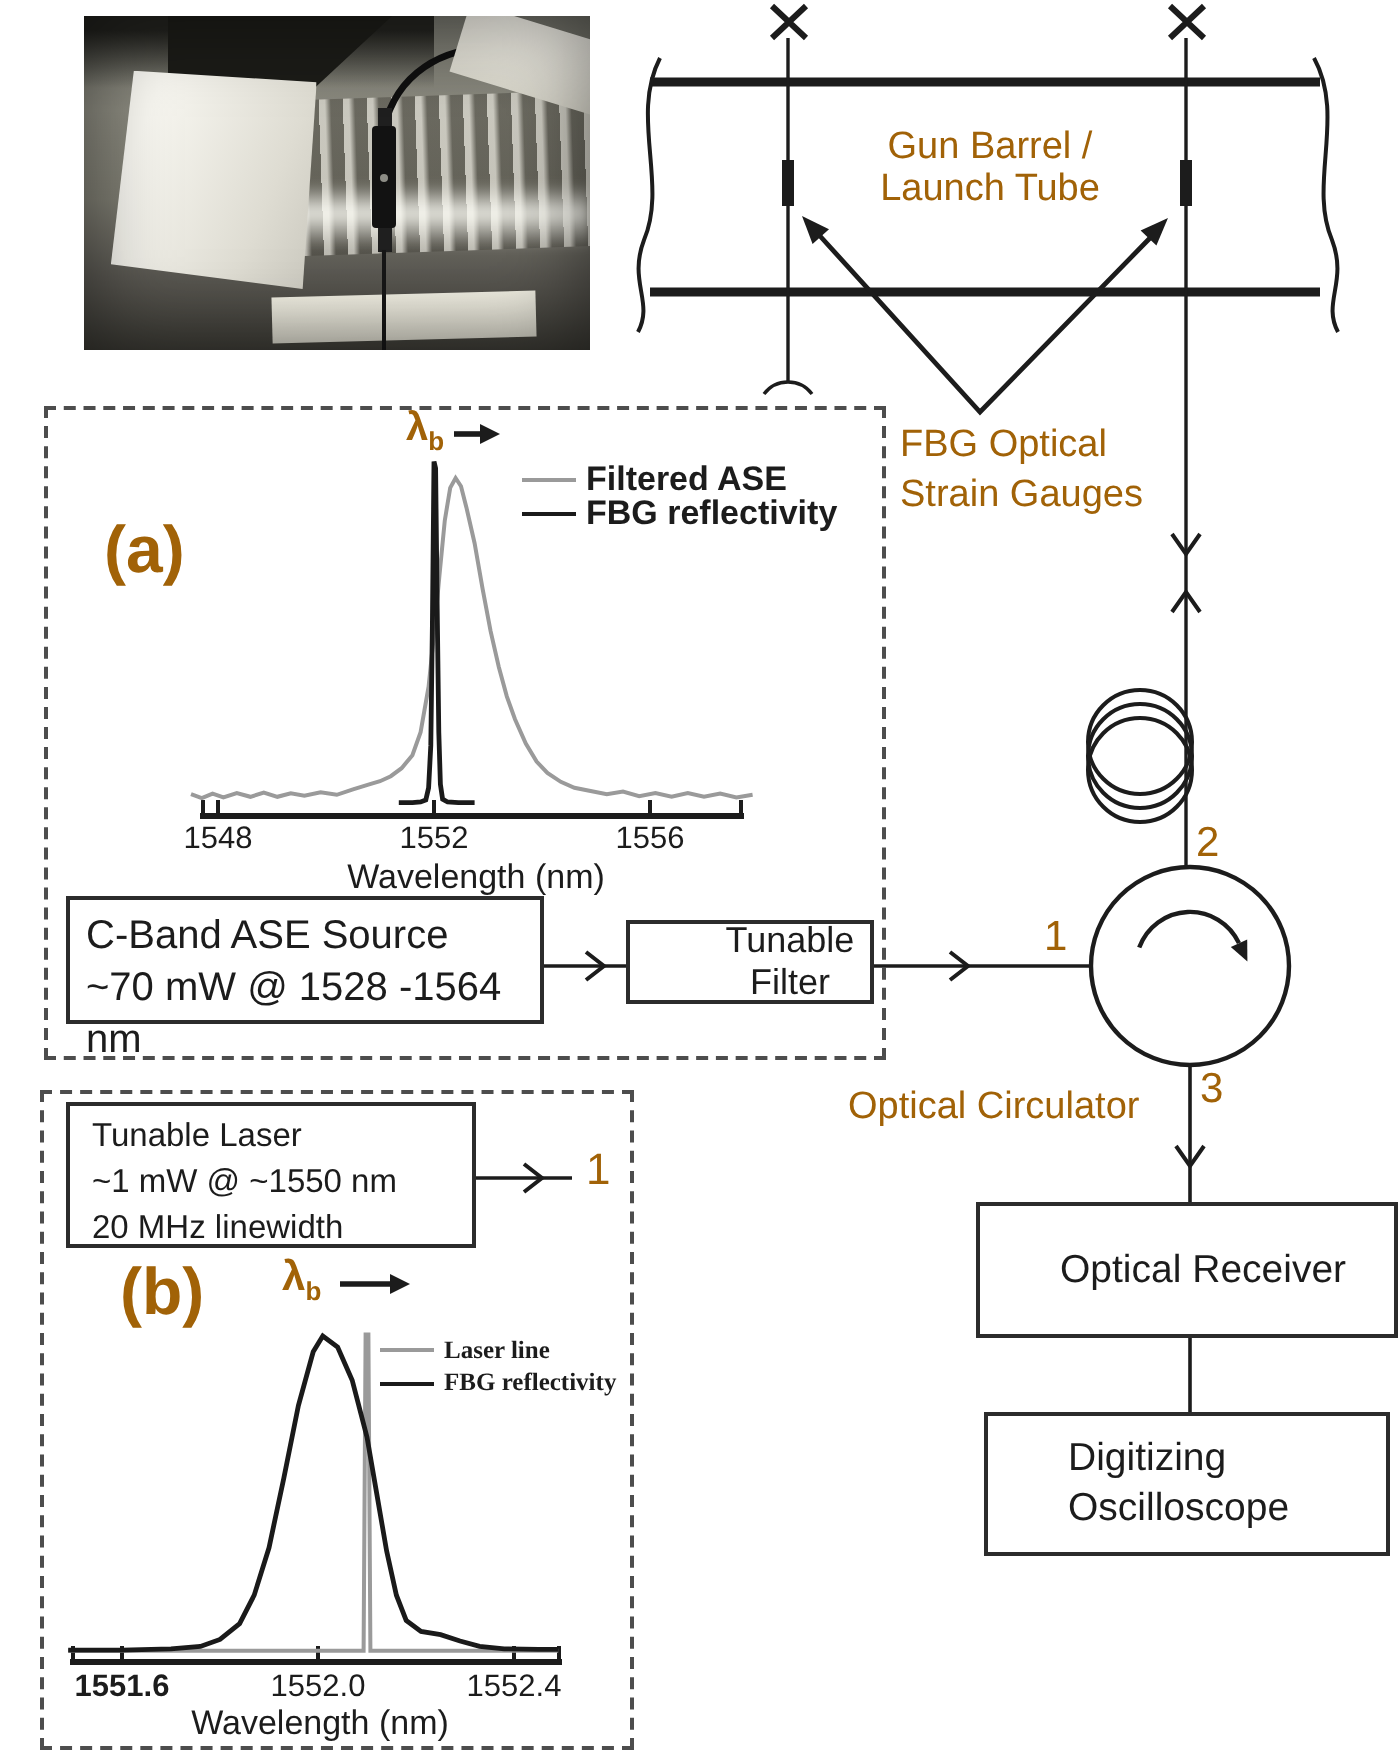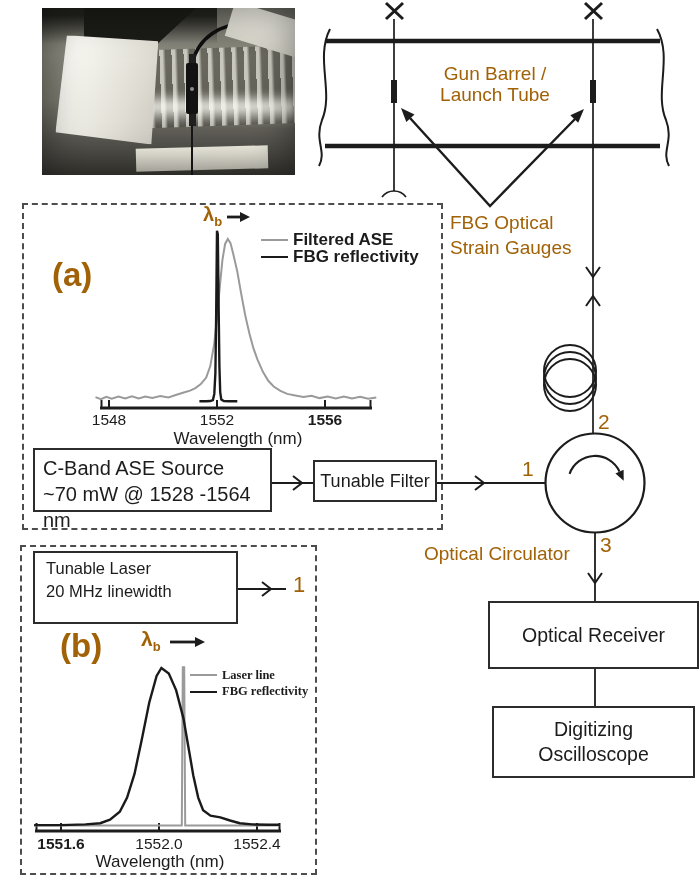--- a/index.html
+++ b/index.html
@@ -3,21 +3,21 @@
 <meta charset="utf-8">
 <style>
   html,body{margin:0;padding:0;background:#ffffff;}
   .canvas{position:relative;width:700px;height:878px;background:#fff;overflow:hidden;
           font-family:"Liberation Sans",sans-serif;color:#1c1c1c;}
   .abs{position:absolute;}
   .overlay{position:absolute;left:0;top:0;z-index:4;pointer-events:none;}
   .lbl{position:absolute;z-index:5;white-space:nowrap;color:#a16207;}
   .dashedbox{position:absolute;border:2px dashed #4d4d4d;z-index:1;}
   .solidbox{position:absolute;border:2.2px solid #2c2c2c;background:#fff;z-index:3;box-sizing:border-box;}
-  .ctr{display:flex;flex-direction:column;align-items:center;justify-content:center;text-align:center;}
+  .ctr{display:flex;flex-direction:column;align-items:flex-start;justify-content:center;text-align:center;padding-left:40px;}
   .tick{position:absolute;transform:translateX(-50%);font-size:15.5px;z-index:5;}
   .xlabel{position:absolute;transform:translateX(-50%);font-size:17px;z-index:5;white-space:nowrap;}
   .legend{position:absolute;z-index:5;}
   .legrow{display:flex;align-items:center;height:17px;}
   .sw{display:inline-block;width:27px;height:0;border-top:2.4px solid #888;margin-right:5px;}
   .legtxt{font-size:17px;font-weight:600;}
   .panel-label{font-size:33px;font-weight:600;}
   .lam{font-size:20px;font-weight:600;}
   .lam sub{font-size:13px;}
   
@@ -69,20 +69,21 @@
 
   <div class="solidbox" style="left:33px;top:448px;width:239px;height:64px;padding:5px 0 0 8px;font-size:20px;line-height:26px;">
     <div>C-Band ASE Source</div>
     <div>~70 mW @ 1528 -1564 nm</div>
   </div>
   <div class="solidbox ctr" style="left:313px;top:460px;width:124px;height:42px;font-size:18px;">
     <div>Tunable Filter</div>
   </div>
   <div class="solidbox" style="left:33px;top:551px;width:205px;height:73px;padding:4px 0 0 11px;font-size:16.5px;line-height:23px;">
     <div>Tunable Laser</div>
+    <div>~1 mW @ ~1550 nm</div>
     <div>20 MHz linewidth</div>
   </div>
   <div class="solidbox ctr" style="left:488px;top:601px;width:211px;height:68px;font-size:19.5px;">
     <div>Optical Receiver</div>
   </div>
   <div class="solidbox ctr" style="left:492px;top:706px;width:203px;height:72px;font-size:19.5px;line-height:25px;">
     <div>Digitizing</div>
     <div>Oscilloscope</div>
   </div>
 
@@ -189,21 +190,21 @@
       <span class="sw" style="border-top-color: rgb(154, 154, 154);"></span>
       <span class="legtxt">Filtered ASE</span>
     </div>
     <div class="legrow">
       <span class="sw" style="border-top-color: rgb(26, 26, 26);"></span>
       <span class="legtxt">FBG reflectivity</span>
     </div>
   </div>
   <div class="tick" style="left:109px;top:411px;">1548</div>
   <div class="tick" style="left:217px;top:411px;">1552</div>
-  <div class="tick" style="left:325px;top:411px;font-weight:bold;">1556</div>
+  <div class="tick" style="left:325px;top:411px;">1556</div>
   <div class="xlabel" style="left:238px;top:429px;">Wavelength (nm)</div>
 
   <div class="lbl panel-label" style="left:60px;top:627px;">(b)</div>
   <div class="lbl lam" style="left:141px;top:627px;font-size:21px;">
     <span>λ</span><sub>b</sub>
   </div>
   <div class="legend" style="left:190px;top:667px;font-family:Liberation Serif, serif;">
     <div class="legrow" style="height:16.5px;">
       <span class="sw" style="border-top-color: rgb(154, 154, 154);"></span>
       <span class="legtxt" style="font-size:12.5px;">Laser line</span>

